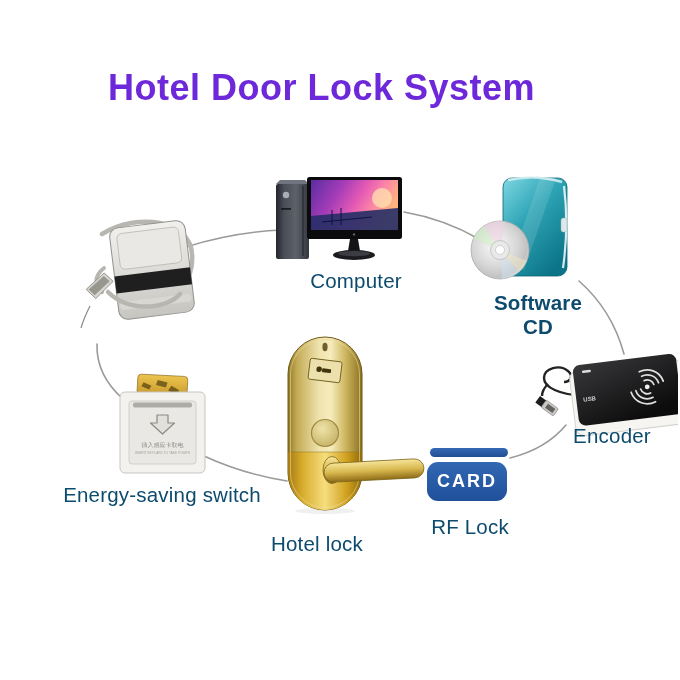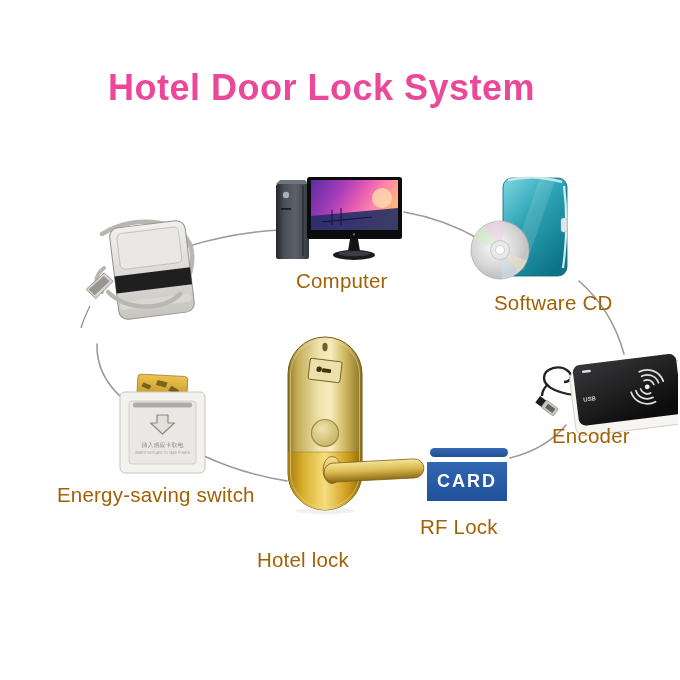--- a/index.html
+++ b/index.html
@@ -1,26 +1,26 @@
 <!DOCTYPE html>
 <html><head>
 <meta charset="utf-8">
 <style>
   html,body{margin:0;padding:0;background:#fff;}
   .canvas{position:relative;width:680px;height:680px;background:#ffffff;overflow:hidden;
           font-family:"Liberation Sans",sans-serif;}
   .title{position:absolute;left:0;top:67px;width:643px;text-align:center;
-         font-size:36px;font-weight:bold;color:#ec4899;letter-spacing:0.5px;z-index:3;}
+         font-size:36px;font-weight:bold;color:#6d28d9;letter-spacing:0.5px;z-index:3;}
   .item{position:absolute;z-index:2;}
-  .lbl{position:absolute;z-index:3;text-align:left;font-size:20.5px;color:#a16207;
+  .lbl{position:absolute;z-index:3;text-align:center;font-size:20.5px;color:#0c4a6e;
        letter-spacing:0.2px;}
   .curve-svg{position:absolute;left:0;top:0;z-index:1;}
   .rf-bar{position:absolute;left:430px;top:448px;width:78px;height:8.5px;border-radius:4.5px;
           background:linear-gradient(#3569b5,#224f93);z-index:2;}
-  .rf-card{position:absolute;left:427px;top:462px;width:80px;height:39px;border-radius:0;
+  .rf-card{position:absolute;left:427px;top:462px;width:80px;height:39px;border-radius:11px;
            background:linear-gradient(#3267b3,#20509a);z-index:2;
            display:flex;align-items:center;justify-content:center;}
   .rf-card span{color:#ffffff;font-size:18px;font-weight:bold;letter-spacing:2px;}
 </style>
 </head>
 <body>
 
 <div class="canvas">
 
   <div class="title">Hotel Door Lock System</div>
@@ -102,21 +102,21 @@
         <circle r="29" fill="url(#cdG)" stroke="#adadad" stroke-width="0.8"></circle>
         <path d="M0,0 L-27,-11 A29,29 0 0 1 -16,-24 Z" fill="#cdeec2" opacity="0.55"></path>
         <path d="M0,0 L-16,-24 A29,29 0 0 1 5,-28.5 Z" fill="#f0cfe4" opacity="0.55"></path>
         <path d="M0,0 L19,22 A29,29 0 0 1 2,29 Z" fill="#cfe2f0" opacity="0.5"></path>
         <path d="M0,0 L27,11 A29,29 0 0 1 19,22 Z" fill="#efe5c4" opacity="0.55"></path>
         <circle r="9.5" fill="#e9e9e9" stroke="#bdbdbd" stroke-width="0.8"></circle>
         <circle r="4.5" fill="#fdfdfd" stroke="#c9c9c9" stroke-width="0.8"></circle>
       </g>
     </svg>
   </div>
-  <div class="lbl" style="left:494px;top:291px;width:120px;">Software CD</div>
+  <div class="lbl" style="left:478px;top:291px;width:120px;font-weight:bold;">Software CD</div>
 
   <div class="item" style="left:68px;top:210px;">
     <svg width="135" height="122" viewBox="0 0 135 122">
       <defs>
         <linearGradient id="dcG" x1="0" y1="0" x2="0" y2="1">
           <stop offset="0" stop-color="#f1f0ed"></stop>
             <stop offset="0.5" stop-color="#dddcd8"></stop>
           <stop offset="1" stop-color="#c6c5c0"></stop>
         </linearGradient>
       </defs>
@@ -212,21 +212,21 @@
           <rect x="44" y="38.5" width="9" height="4" rx="1" fill="#40350d"></rect>
         </g>
         <circle cx="47" cy="103" r="13.5" fill="url(#btnG)" stroke="#9d8a3d" stroke-width="1.2"></circle>
       </g>
       <ellipse cx="54" cy="140" rx="9" ry="13.5" fill="url(#hdlG)" stroke="#7c651a" stroke-width="0.8"></ellipse>
       <g transform="rotate(-3 58 142)">
         <rect x="46" y="133" width="100" height="19" rx="9.5" fill="url(#hdlG)" stroke="#7c651a" stroke-width="0.8"></rect>
       </g>
     </svg>
   </div>
-  <div class="lbl" style="left:257px;top:548px;width:120px;">Hotel lock</div>
+  <div class="lbl" style="left:257px;top:532px;width:120px;">Hotel lock</div>
 
   <div class="item" style="left:530px;top:344px;">
     <svg width="148" height="106" viewBox="0 0 148 106">
       <defs>
         <linearGradient id="encG" x1="0" y1="0" x2="0.6" y2="1">
           <stop offset="0" stop-color="#38383a"></stop>
             <stop offset="1" stop-color="#0c0c0d"></stop>
         </linearGradient>
       </defs>
       <path d="M 52,52 C 30,50 14,44 14,34 C 14,24 30,20 38,27 C 44,32 40,38 34,38" fill="none" stroke="#232323" stroke-width="2.4"></path>

